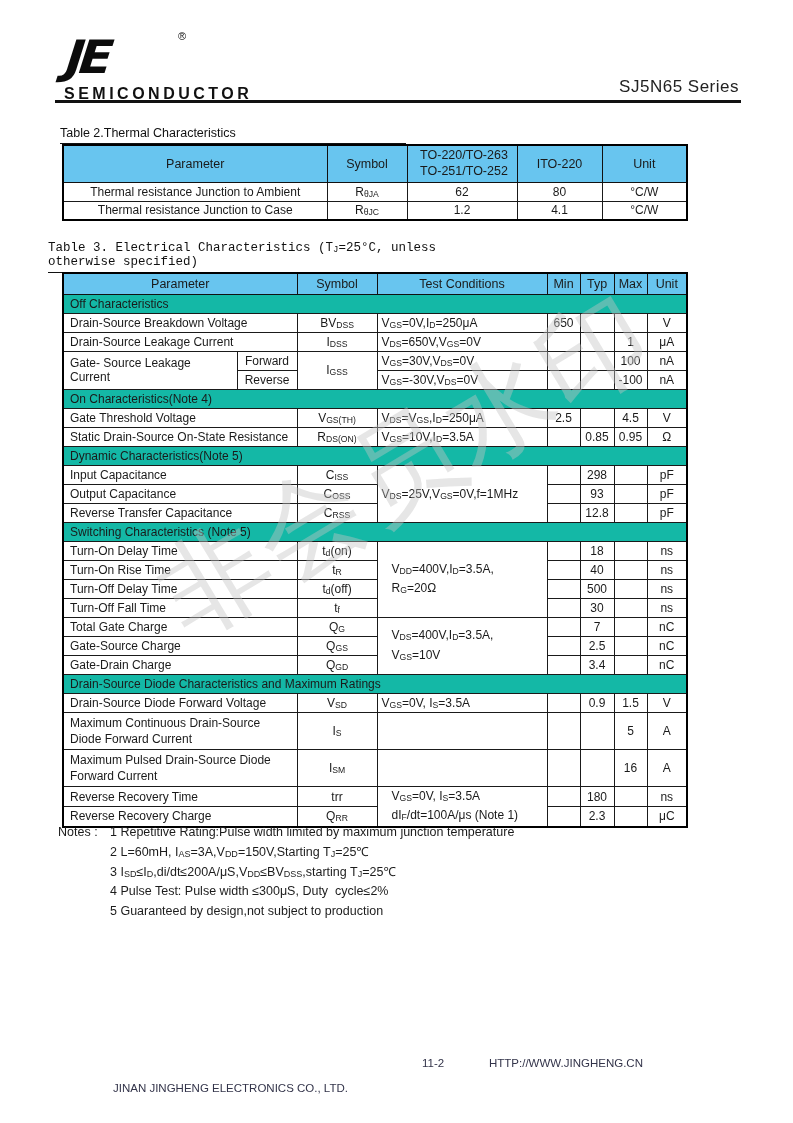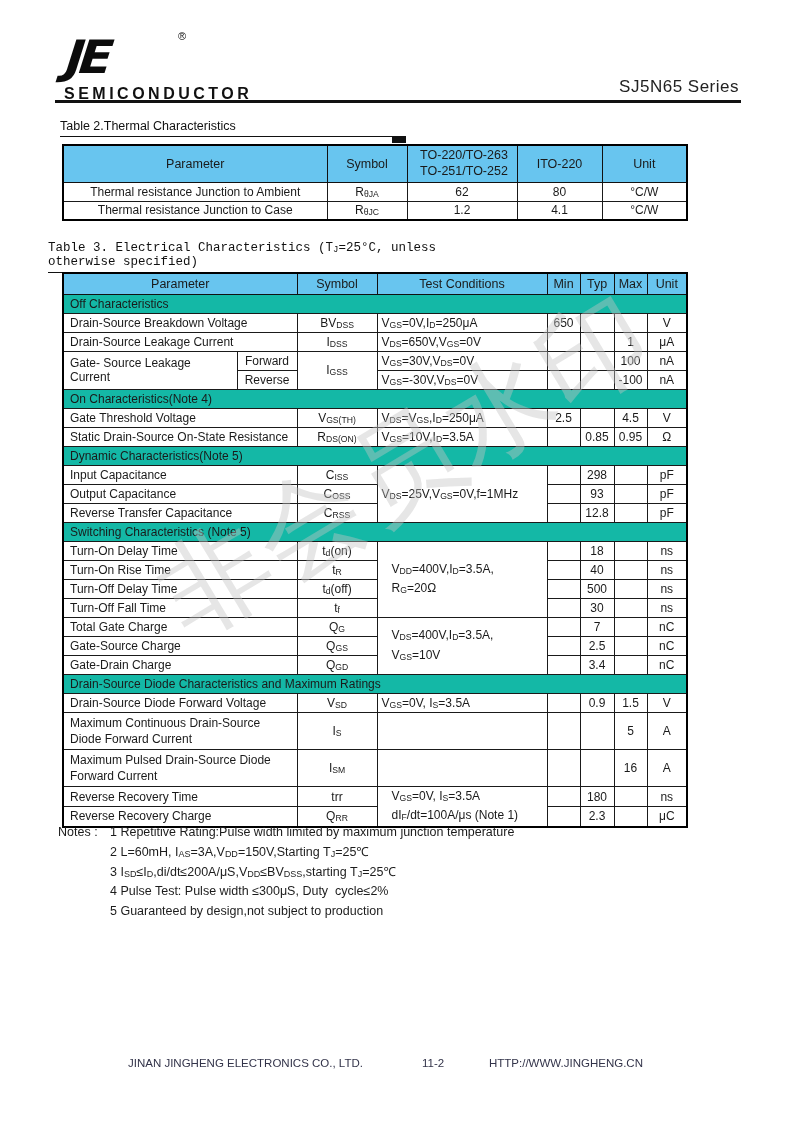--- a/index.html
+++ b/index.html
@@ -16,21 +16,21 @@
   .logo-reg { position:absolute; left:118px; top:-2px; font-size:11px; font-style:normal; color:#0c0c0c; }
   .brand { position:absolute; left:4px; top:53px; font-size:16px; font-weight:bold;
            letter-spacing:3.5px; color:#111; }
   .series { position:absolute; right:2px; bottom:6px; font-size:17px; color:#222; letter-spacing:0.5px; }
   .hdr-rule { position:absolute; left:55px; top:100px; width:686px; height:3px; background:#111; }
 
   
   .tbl-title { position:absolute; font-size:12.5px; color:#111; border-bottom:1.5px solid #111;
                padding-bottom:3px; }
   .title-sq { position:absolute; right:-14px; bottom:-7px; width:14px; height:7px; background:#111; }
-  #t2-title { left:60px; top:119px; width:332px; }
+  #t2-title { left:60px; top:126px; width:332px; }
   #t3-title { left:48px; top:241px; width:432px;font-family:Liberation Mono, monospace; }
 
   
   table { border-collapse:collapse; table-layout:fixed; width:624px; font-size:12px; color:#1a1a1a; }
   td, th { border:1.5px solid #1a1a1a; padding:0 4px; height:19px; vertical-align:middle;
            overflow:hidden; font-weight:normal; }
   .thead td { background:#68c5ef; text-align:center; font-size:12.5px; border:1.5px solid #111; }
   #t2 { position:absolute; left:62px; top:144px; border:2.5px solid #000; }
   #t2 .thead td { height:37px; }
   #t3 { position:absolute; left:62px; top:272px; border:2.5px solid #000; }
@@ -53,21 +53,21 @@
   .note-line { white-space:pre; }
 
   
   .watermark { position:absolute; left:85px; top:400px; width:640px; text-align:center;
                font-size:108px; color:#c4c4c4; opacity:0.42; transform:rotate(-31deg);
                transform-origin:50% 50%; pointer-events:none; z-index:6; line-height:1.2;
                font-family:"DejaVu Sans", sans-serif; letter-spacing:2px; }
 
   
   .footer { position:absolute; left:0; top:1057px; width:793px; height:20px; font-size:11.5px; color:#33344a; }
-  .footer .company { position:absolute; left:128px; }
+  .footer .company { position:absolute; left:113px;margin-top:25px; }
   .footer .pageno  { position:absolute; left:406px;margin-left:16px; }
   .footer .url     { position:absolute; left:489px; }
 </style>
 </head>
 <body>
 
 <div class="page">
 
   <div class="hdr">
     <div class="logo-wrap">

